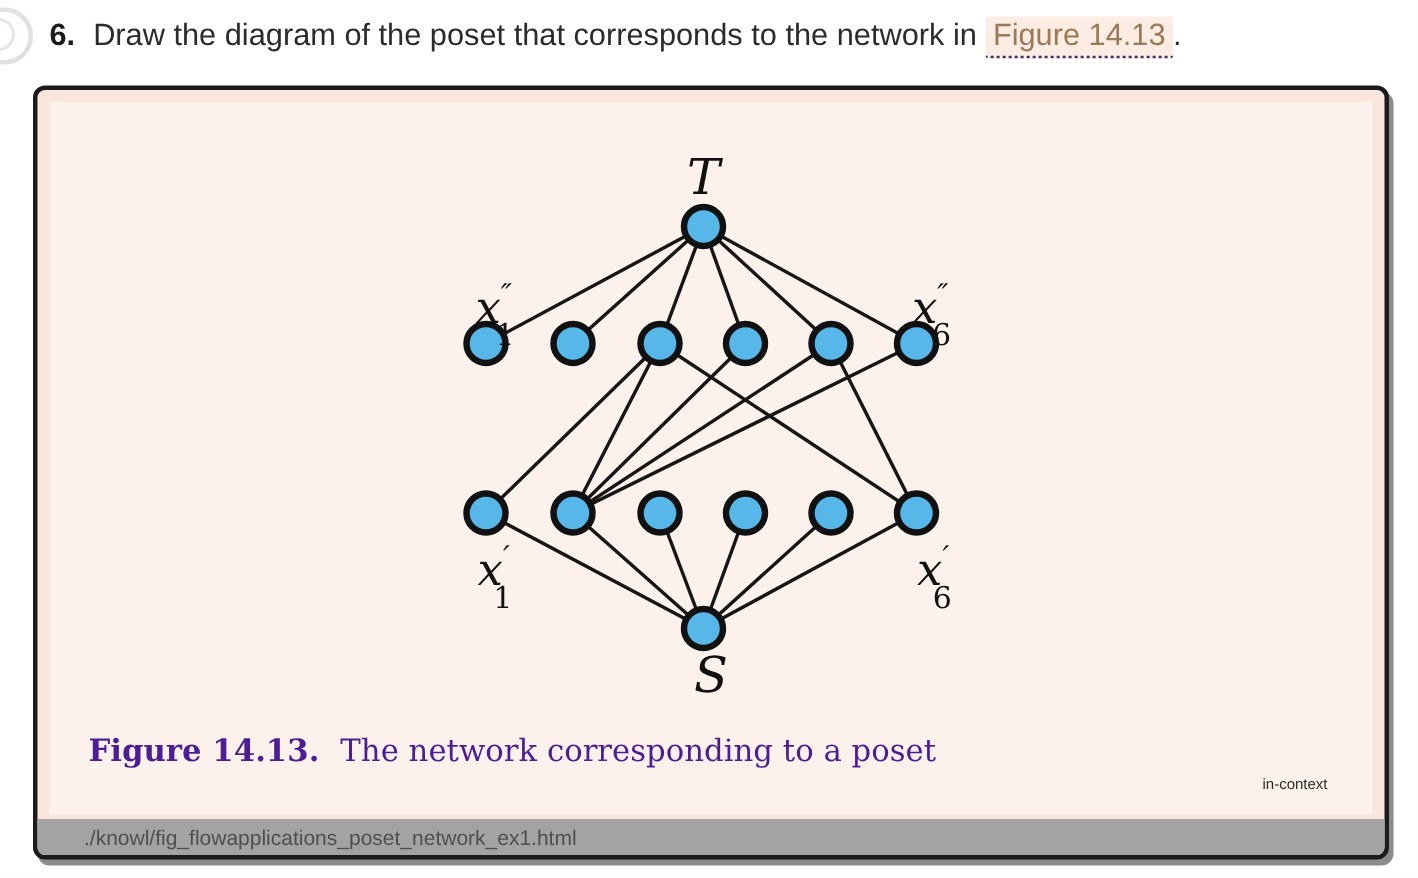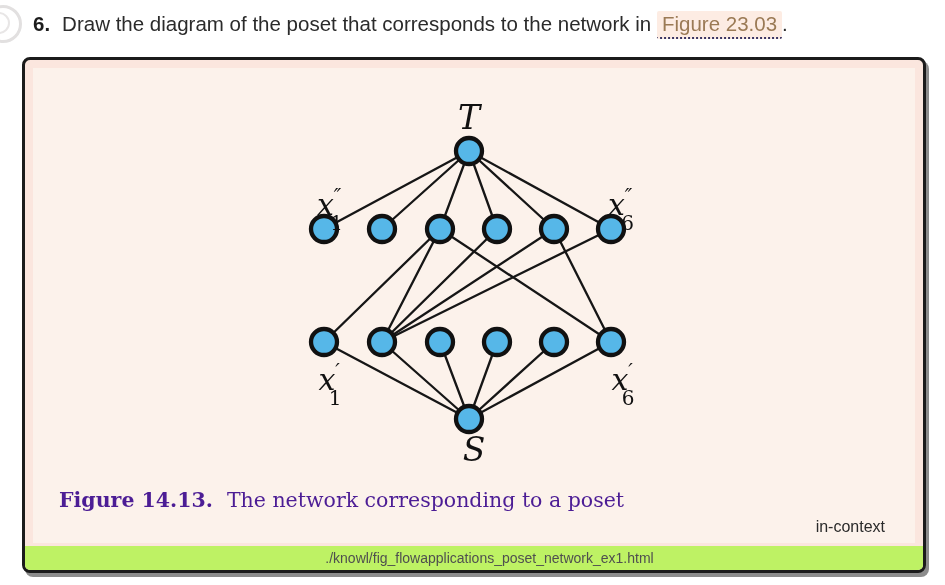--- a/index.html
+++ b/index.html
@@ -24,35 +24,35 @@
     box-shadow:3px 4px 0 rgba(45,45,45,0.55);}
   .panel-inner{position:absolute;left:8px;top:8px;right:8px;bottom:27px;
     background:#fcf2eb;}
   .diagram-wrap{position:absolute;left:245px;top:25px;width:430px;height:390px;}
   svg text{font-family:"DejaVu Serif",serif;font-style:italic;fill:#111;}
 
   .caption{position:absolute;left:26px;top:420px;font-family:"DejaVu Serif",serif;
     font-size:20.5px;color:#4c1d95;white-space:nowrap;}
   .caption .cap-label{font-weight:bold;margin-right:14px;}
 
-  .in-context{position:absolute;right:30px;top:450px;font-size:16px;color:#2a2a2a;cursor:pointer;}
+  .in-context{position:absolute;right:30px;top:450px;font-size:10px;color:#2a2a2a;cursor:pointer;}
 
-  .status-bar{position:absolute;left:0;right:0;bottom:0;height:24px;background:#bef264;
+  .status-bar{position:absolute;left:0;right:0;bottom:0;height:24px;background:#a3a3a3;
     border-radius:0 0 5px 5px;font-size:14px;color:#4f4f4f;line-height:24px;
-    padding-left:31px;white-space:nowrap;text-align:center;}
+    padding-left:31px;white-space:nowrap;}
 </style>
 </head>
 <body>
 
 <div class="deco-arc1"></div>
 <div class="deco-arc2"></div>
 
 <div class="header">
   <span class="num">6.</span><span>Draw the diagram of the poset that corresponds to the network in</span>
-  <a class="fig-link">Figure 23.03</a><span>.</span>
+  <a class="fig-link">Figure 14.13</a><span>.</span>
 </div>
 
 <div class="panel">
   <div class="panel-inner">
     <div class="diagram-wrap">
       <svg id="netsvg" width="430" height="390" viewBox="270 85 430 390">
           <line x1="461" y1="143" x2="316" y2="221" stroke="#161616" stroke-width="2.3" stroke-linecap="round"></line>
           <line x1="461" y1="143" x2="374" y2="221" stroke="#161616" stroke-width="2.3" stroke-linecap="round"></line>
           <line x1="461" y1="143" x2="432" y2="221" stroke="#161616" stroke-width="2.3" stroke-linecap="round"></line>
           <line x1="461" y1="143" x2="489" y2="221" stroke="#161616" stroke-width="2.3" stroke-linecap="round"></line>

